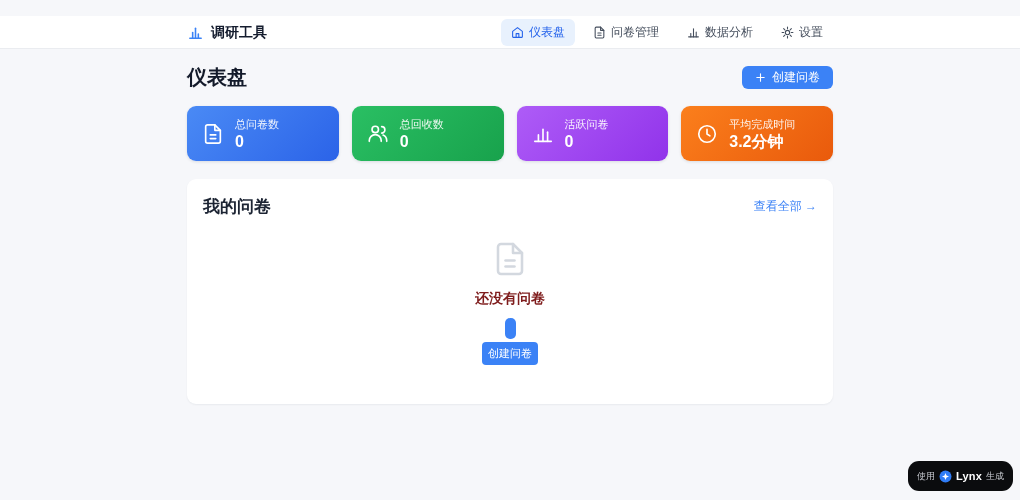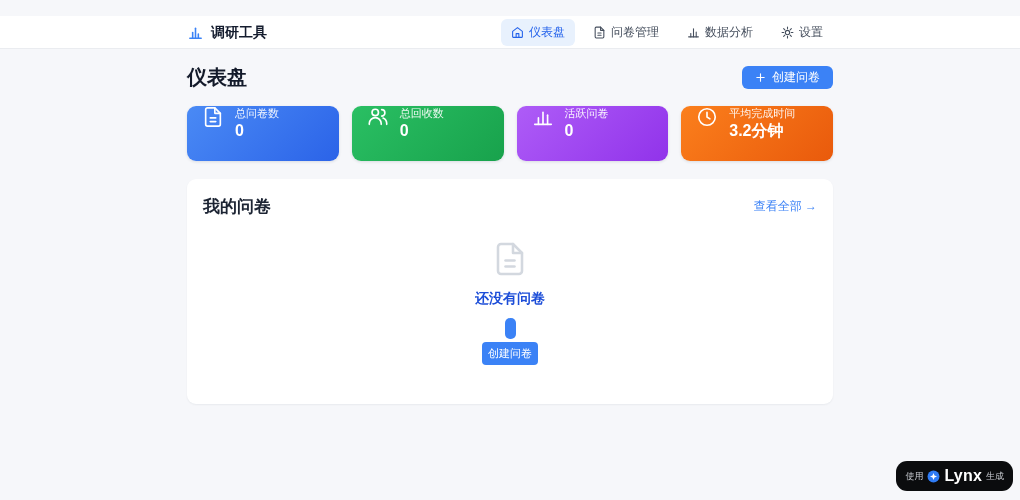--- a/index.html
+++ b/index.html
@@ -23,46 +23,46 @@
 
   
   main { width:646px; margin:0 auto; }
   .page-header { margin-top:15px; display:flex; justify-content:space-between; align-items:center; }
   .page-title { font-size:20px; font-weight:700; color:#131a2a; }
   .btn-primary { display:inline-flex; align-items:center; gap:6px; background:#3b82f6; color:#fff; border:none; border-radius:6px; font-size:12px; height:23px; padding:0 13px; cursor:pointer; font-family:inherit; }
   .btn-primary svg { width:11px; height:11px; }
 
   
   .stats { display:grid; grid-template-columns:repeat(4,1fr); gap:13px; margin-top:15px; }
-  .card { height:55px; border-radius:9px; display:flex; align-items:flex-start; gap:11px; padding:0 15px; color:#fff; box-shadow:0 1px 3px rgba(20,30,60,.12); }
+  .card { height:55px; border-radius:9px; display:flex; align-items:center; gap:11px; padding:0 15px; color:#fff; box-shadow:0 1px 3px rgba(20,30,60,.12); }
   .card svg { width:22px; height:22px; }
   .card-label { font-size:11px; opacity:.92; }
   .card-value { font-size:16px; font-weight:700; line-height:1.1; margin-top:1px; }
   .card-blue   { background:linear-gradient(135deg,#4a8af5,#2b63e8); }
   .card-green  { background:linear-gradient(135deg,#2abf63,#18a24c); }
   .card-purple { background:linear-gradient(135deg,#ae5cf7,#9133ea); }
   .card-orange { background:linear-gradient(135deg,#fb7f1c,#e95a0c); }
 
   
   .panel { background:#fff; border-radius:9px; margin-top:18px; height:225px; box-shadow:0 1px 2px rgba(20,30,50,.06); }
   .panel-header { display:flex; justify-content:space-between; align-items:center; padding:16px 16px 0; }
   .panel-title { font-size:17px; font-weight:700; color:#1c2433; }
   .view-all { font-size:12px; color:#3b82f6; cursor:pointer; }
   .empty { text-align:center; margin-top:23px; }
   .empty-icon { display:inline-flex; color:#d3d8df; }
   .empty-icon svg { width:36px; height:36px; }
-  .empty-title { font-size:14px; font-weight:700; color:#1d4ed8; margin-top:9px; }
+  .empty-title { font-size:14px; font-weight:700; color:#7f1d1d; margin-top:9px; }
   .empty-subtitle { font-size:12px; color:#858d99; margin-top:5px; }
   .pill-fragment { width:11px; height:21px; border-radius:5px; background:#3b82f6; display:block; margin:10px auto 3px; cursor:pointer; border:none; }
   .empty-btn { background:#3b82f6; color:#fff; border:none; border-radius:4px; font-size:11px; padding:4px 6px; cursor:pointer; font-family:inherit; }
 
   
   .lynx-badge { position:absolute; right:7px; bottom:9px; background:#0b0c0e; color:#fff; height:30px; border-radius:11px; display:flex; align-items:center; gap:4px; padding:0 9px; font-size:9px; cursor:pointer; }
   .lynx-dim { color:#c9ccd2; }
-  .lynx-brand { font-size:16px; font-weight:700; letter-spacing:.2px; }
+  .lynx-brand { font-size:11px; font-weight:700; letter-spacing:.2px; }
   .lynx-icon svg { width:13px; height:13px; }
 </style>
 </head>
 <body>
 
 <nav class="topnav">
   <div class="nav-inner">
     <div class="brand">
       <span class="icon">
         <svg width="17" height="17" viewBox="0 0 24 24" fill="none" stroke="#3b82f6" stroke-width="2.2" stroke-linecap="round">

